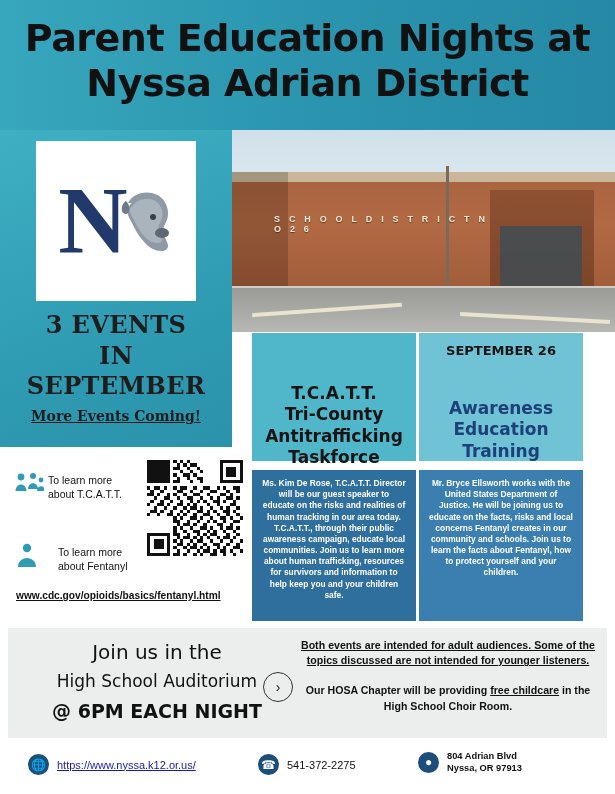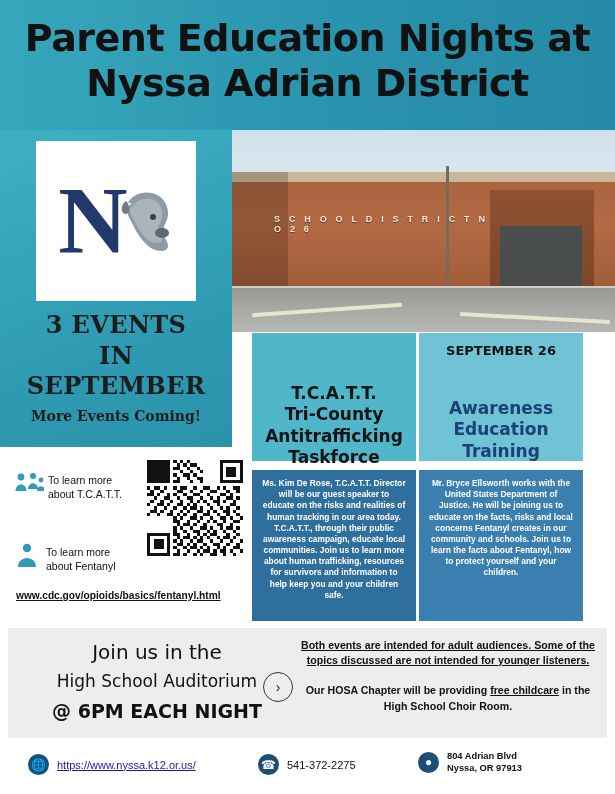--- a/index.html
+++ b/index.html
@@ -58,20 +58,21 @@
     font-size:24px;
     line-height:1.28;
     letter-spacing:0.4px;
   }
   .more-events {
     position:absolute; left:0; top:278px; width:232px; text-align:center;
     font-family:"DejaVu Serif", serif;
     font-weight:bold;
     font-size:14px;
     color:#1d1d1d;
+    text-decoration:underline;
   }
 
   
   .photo {
     position:absolute; left:232px; top:130px; width:383px; height:202px;
     overflow:hidden;
     background:#9fb4c4;
   }
   .sky { position:absolute; inset:0; background:linear-gradient(180deg,#cfe0ea 0%, #e3ecf2 40%, #dfe7ec 100%); }
   .bldg {
@@ -135,21 +136,21 @@
   #card2 .card-title { color:#1d3f7a; }
   #card2-body { left:419px; top:470px; width:164px; height:151px; background:#3a7fb0; color:#fff; }
 
   
   .qr-area { position:absolute; left:0; top:447px; width:252px; height:175px; background:#fff; }
   .qr { position:absolute; left:147px; top:13px; width:96px; height:96px; background:#fff; }
   .qr svg { display:block; }
   .icon-tcatt { position:absolute; left:14px; top:24px; width:30px; height:26px; }
   .icon-fent { position:absolute; left:16px; top:95px; width:22px; height:26px; }
   .lm1 { position:absolute; left:48px; top:26px; width:92px; font-size:10.5px; line-height:1.35; color:#111; }
-  .lm2 { position:absolute; left:46px; top:98px; width:92px; font-size:10.5px; line-height:1.35; color:#111; }
+  .lm2 { position:absolute; left:58px; top:98px; width:92px; font-size:10.5px; line-height:1.35; color:#111; }
   .cdc-link {
     position:absolute; left:16px; top:143px; width:236px;
     font-size:10.2px; color:#111; text-decoration:underline; font-weight:bold;
   }
 
   
   .lower {
     position:absolute; left:8px; top:628px; width:599px; height:110px;
     background:#eceded;
     padding-left:24px;

